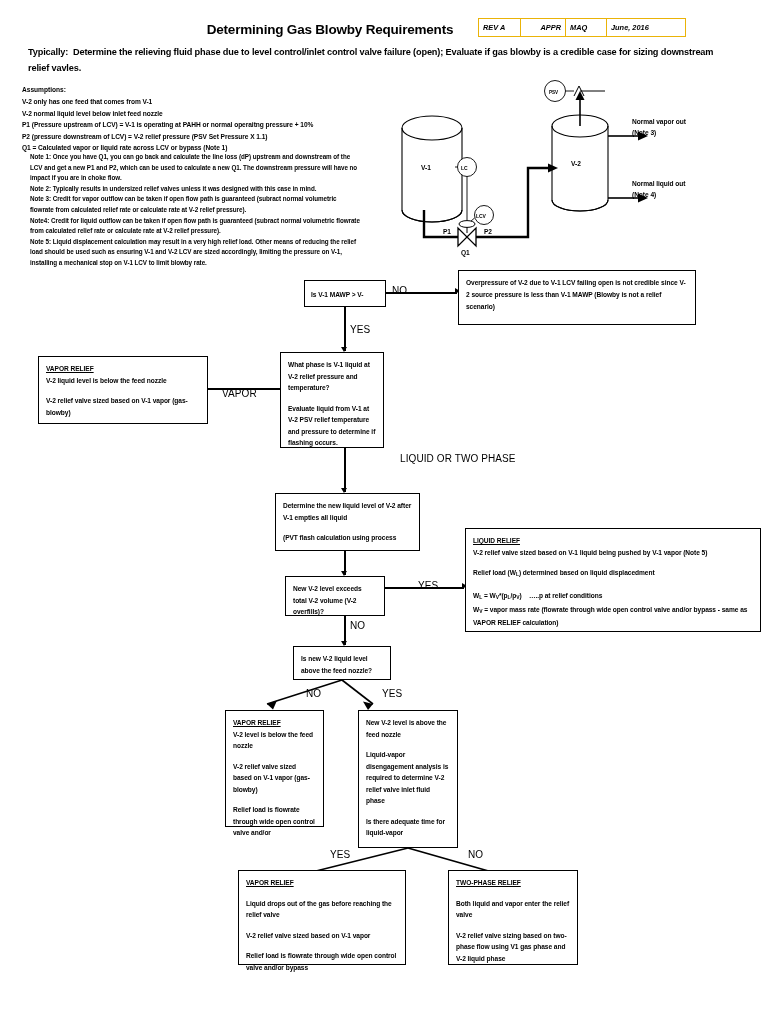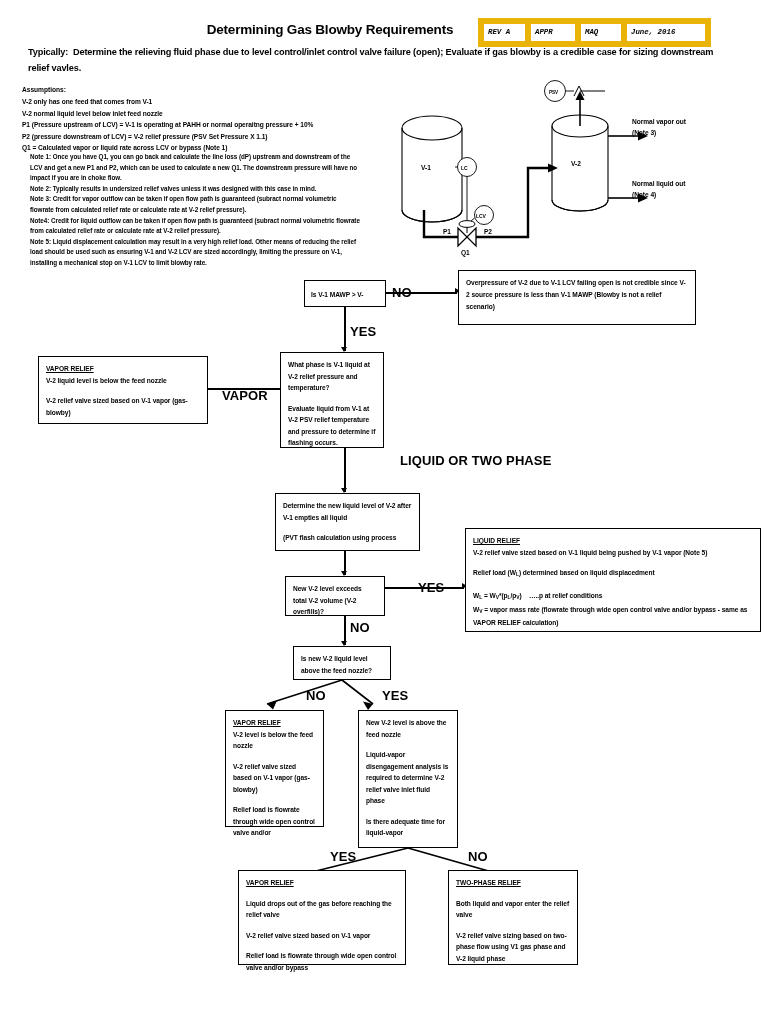--- a/index.html
+++ b/index.html
@@ -33,29 +33,28 @@
   .rev-table {
     position: absolute;
     left: 478px;
     top: 18px;
     border-collapse: collapse;
     font-size: 7.4px;
     font-style: italic;
     font-weight: bold;
   }
   .rev-table td {
-    border: 6px solid #eab308;
+    border: 1px solid #eab308;
     padding: 2px 4px 3px 4px;
     height: 12px;
     vertical-align: middle;
     white-space: nowrap;
-    font-family: Liberation Mono, monospace;
   }
   .rev-c0 { width: 33px; }
-  .rev-c1 { width: 36px; }
+  .rev-c1 { width: 36px; text-align: right; }
   .rev-c2 { width: 32px; }
   .rev-c3 { width: 70px; }
 
   .objective {
     position: absolute;
     left: 28px;
     top: 45px;
     width: 700px;
     font-size: 9.2px;
     font-weight: bold;
@@ -106,22 +105,22 @@
   }
   .box p { margin: 0; }
   .box .gap { height: 9px; }
   .box .hdr {
     text-decoration: underline;
     font-weight: bold;
   }
 
   .label {
     position: absolute;
-    font-size: 13px;
-    font-weight: bold;
+    font-size: 10px;
+    font-weight: normal;
     letter-spacing: 0.1px;
     white-space: nowrap;
   }
 
   
   .ln {
     position: absolute;
     background: #000;
   }
   .lnv { width: 1.6px; }

